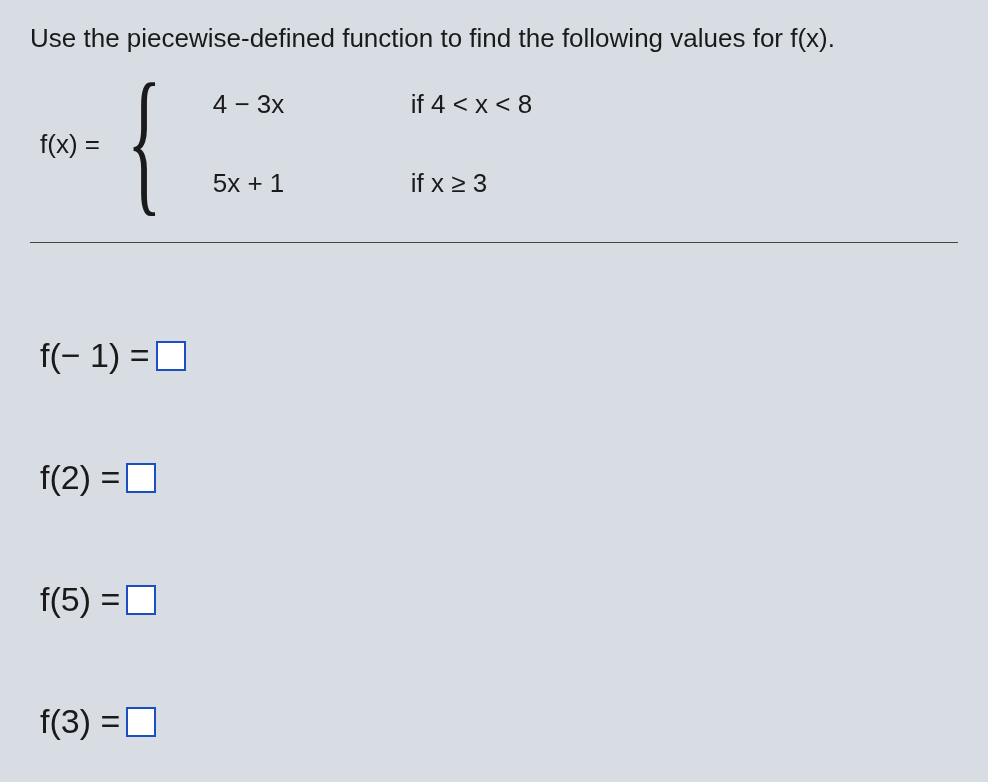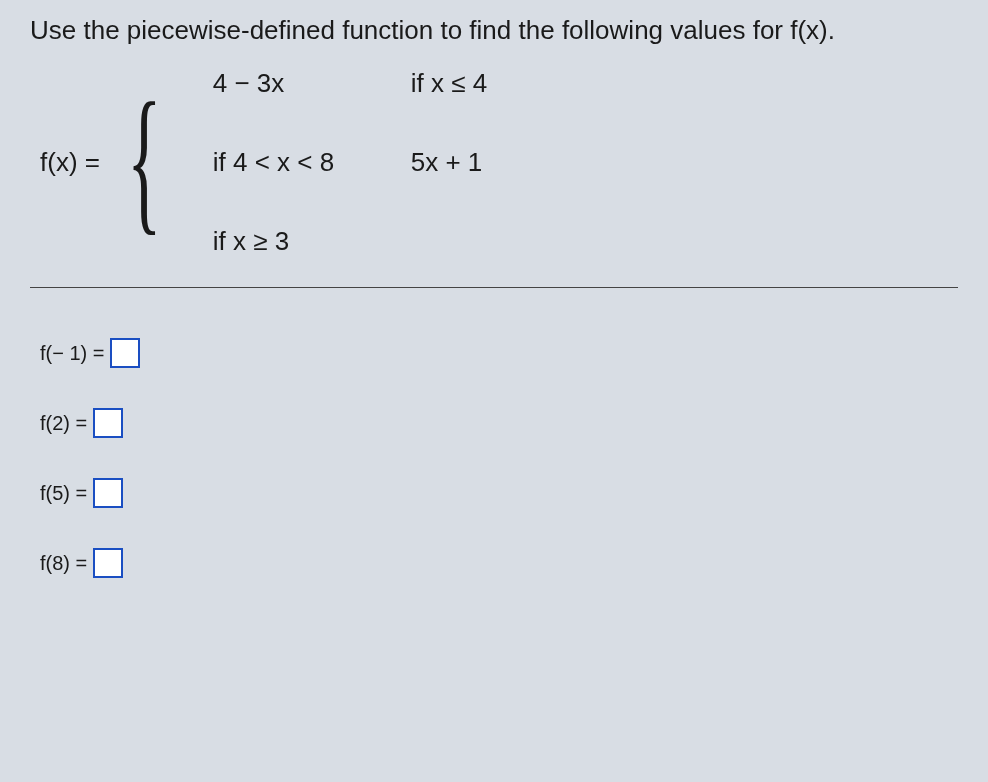--- a/index.html
+++ b/index.html
@@ -6,21 +6,21 @@
     margin: 0;
     padding: 0;
     width: 988px;
     height: 782px;
     background: #d8dde4;
     font-family: Arial, Helvetica, sans-serif;
     color: #1a1a1a;
     box-sizing: border-box;
   }
   .page {
-    padding: 12px 30px;
+    padding: 20px 30px;
     width: 100%;
     height: 100%;
     box-sizing: border-box;
   }
   .prompt {
     font-size: 26px;
     line-height: 1.4;
     margin-bottom: 20px;
   }
   .definition {
@@ -58,21 +58,22 @@
   }
   .answers {
     display: flex;
     flex-direction: column;
     gap: 40px;
     margin-left: 10px;
   }
   .answer-row {
     display: flex;
     align-items: center;
-    font-size: 20px;
+    font-size: 34px;
+    margin-top: 43px;
   }
   .answer-label {
     margin-right: 6px;
   }
   .answer-box {
     width: 30px;
     height: 30px;
     border: 2px solid #1a4ec2;
     background: #ffffff;
     box-sizing: border-box;
@@ -84,21 +85,20 @@
 
 <div class="page">
 
   <div class="prompt">Use the piecewise-defined function to find the following values for f(x).</div>
 
   <div class="definition">
     <span class="fx-label">f(x) =</span>
     <span class="brace">{</span>
     <div class="pieces">
       <span>4 − 3x</span>
-      <span>if  x ≤ 4</span>
       <span>if  4 &lt; x &lt; 8</span>
       <span>5x + 1</span>
       <span>if  x ≥ 3</span>
     </div>
   </div>
 
   <hr class="hr">
 
   <div class="answers">
 
@@ -112,19 +112,19 @@
       <span class="answer-box"></span>
     </div>
 
     <div class="answer-row">
       <span class="answer-label">f(5) =</span>
       <span class="answer-box"></span>
     </div>
 
 
     <div class="answer-row">
-      <span class="answer-label">f(8) =</span>
+      <span class="answer-label">f(3) =</span>
       <span class="answer-box"></span>
     </div>
 
   </div>
 
 </div>
 
 </body></html>

